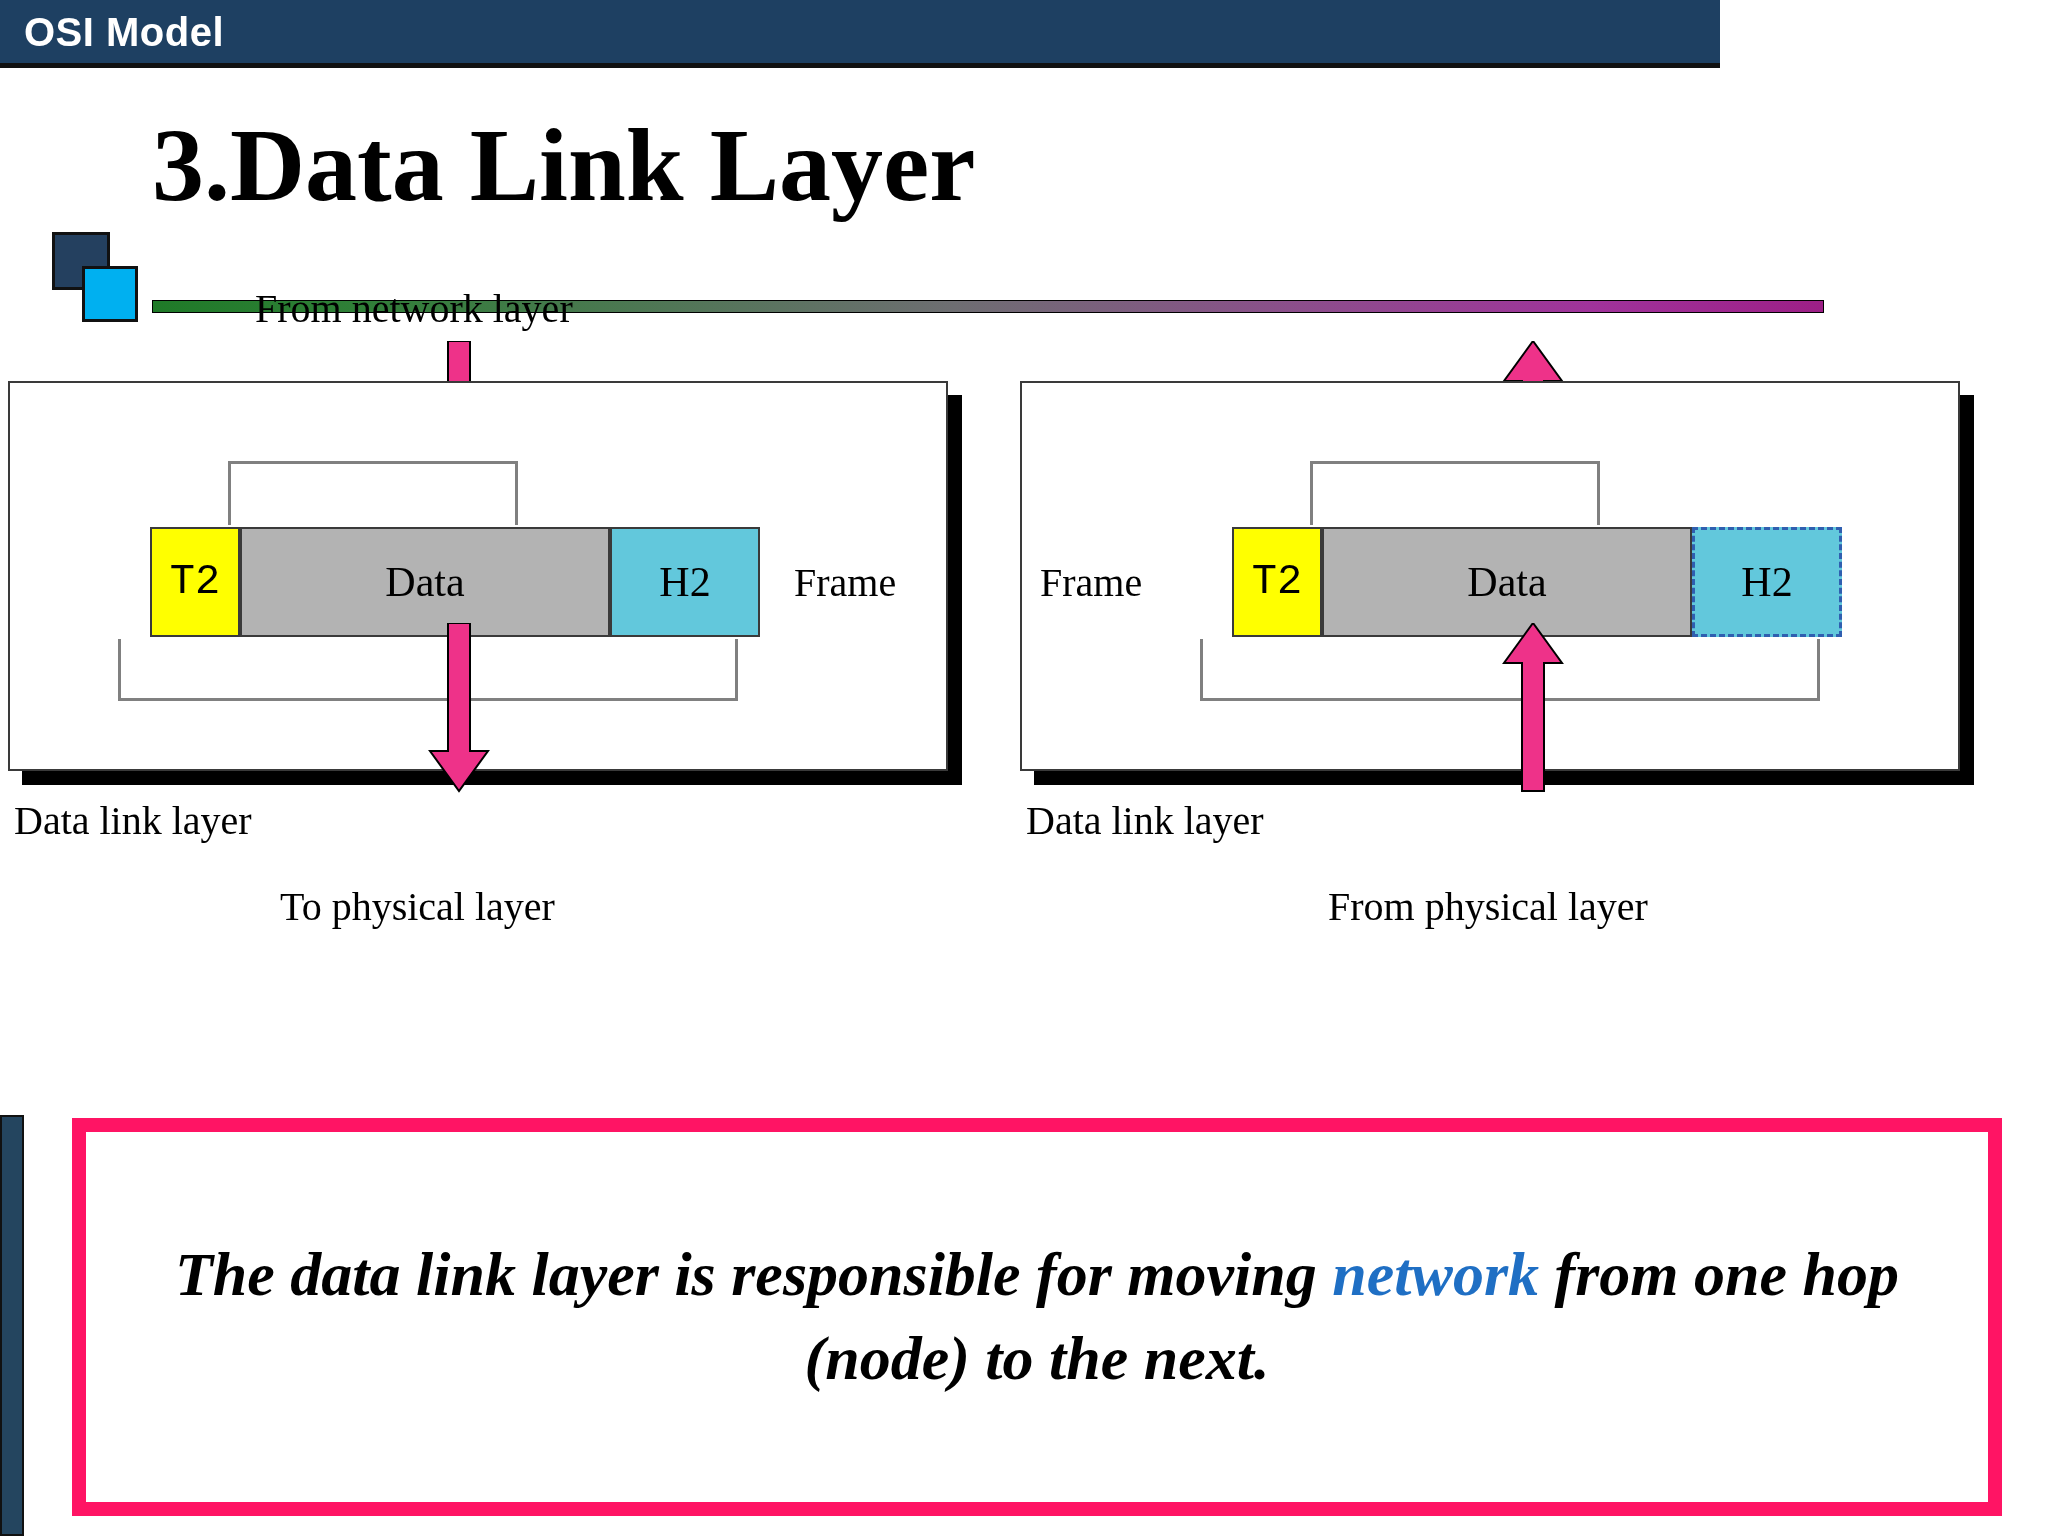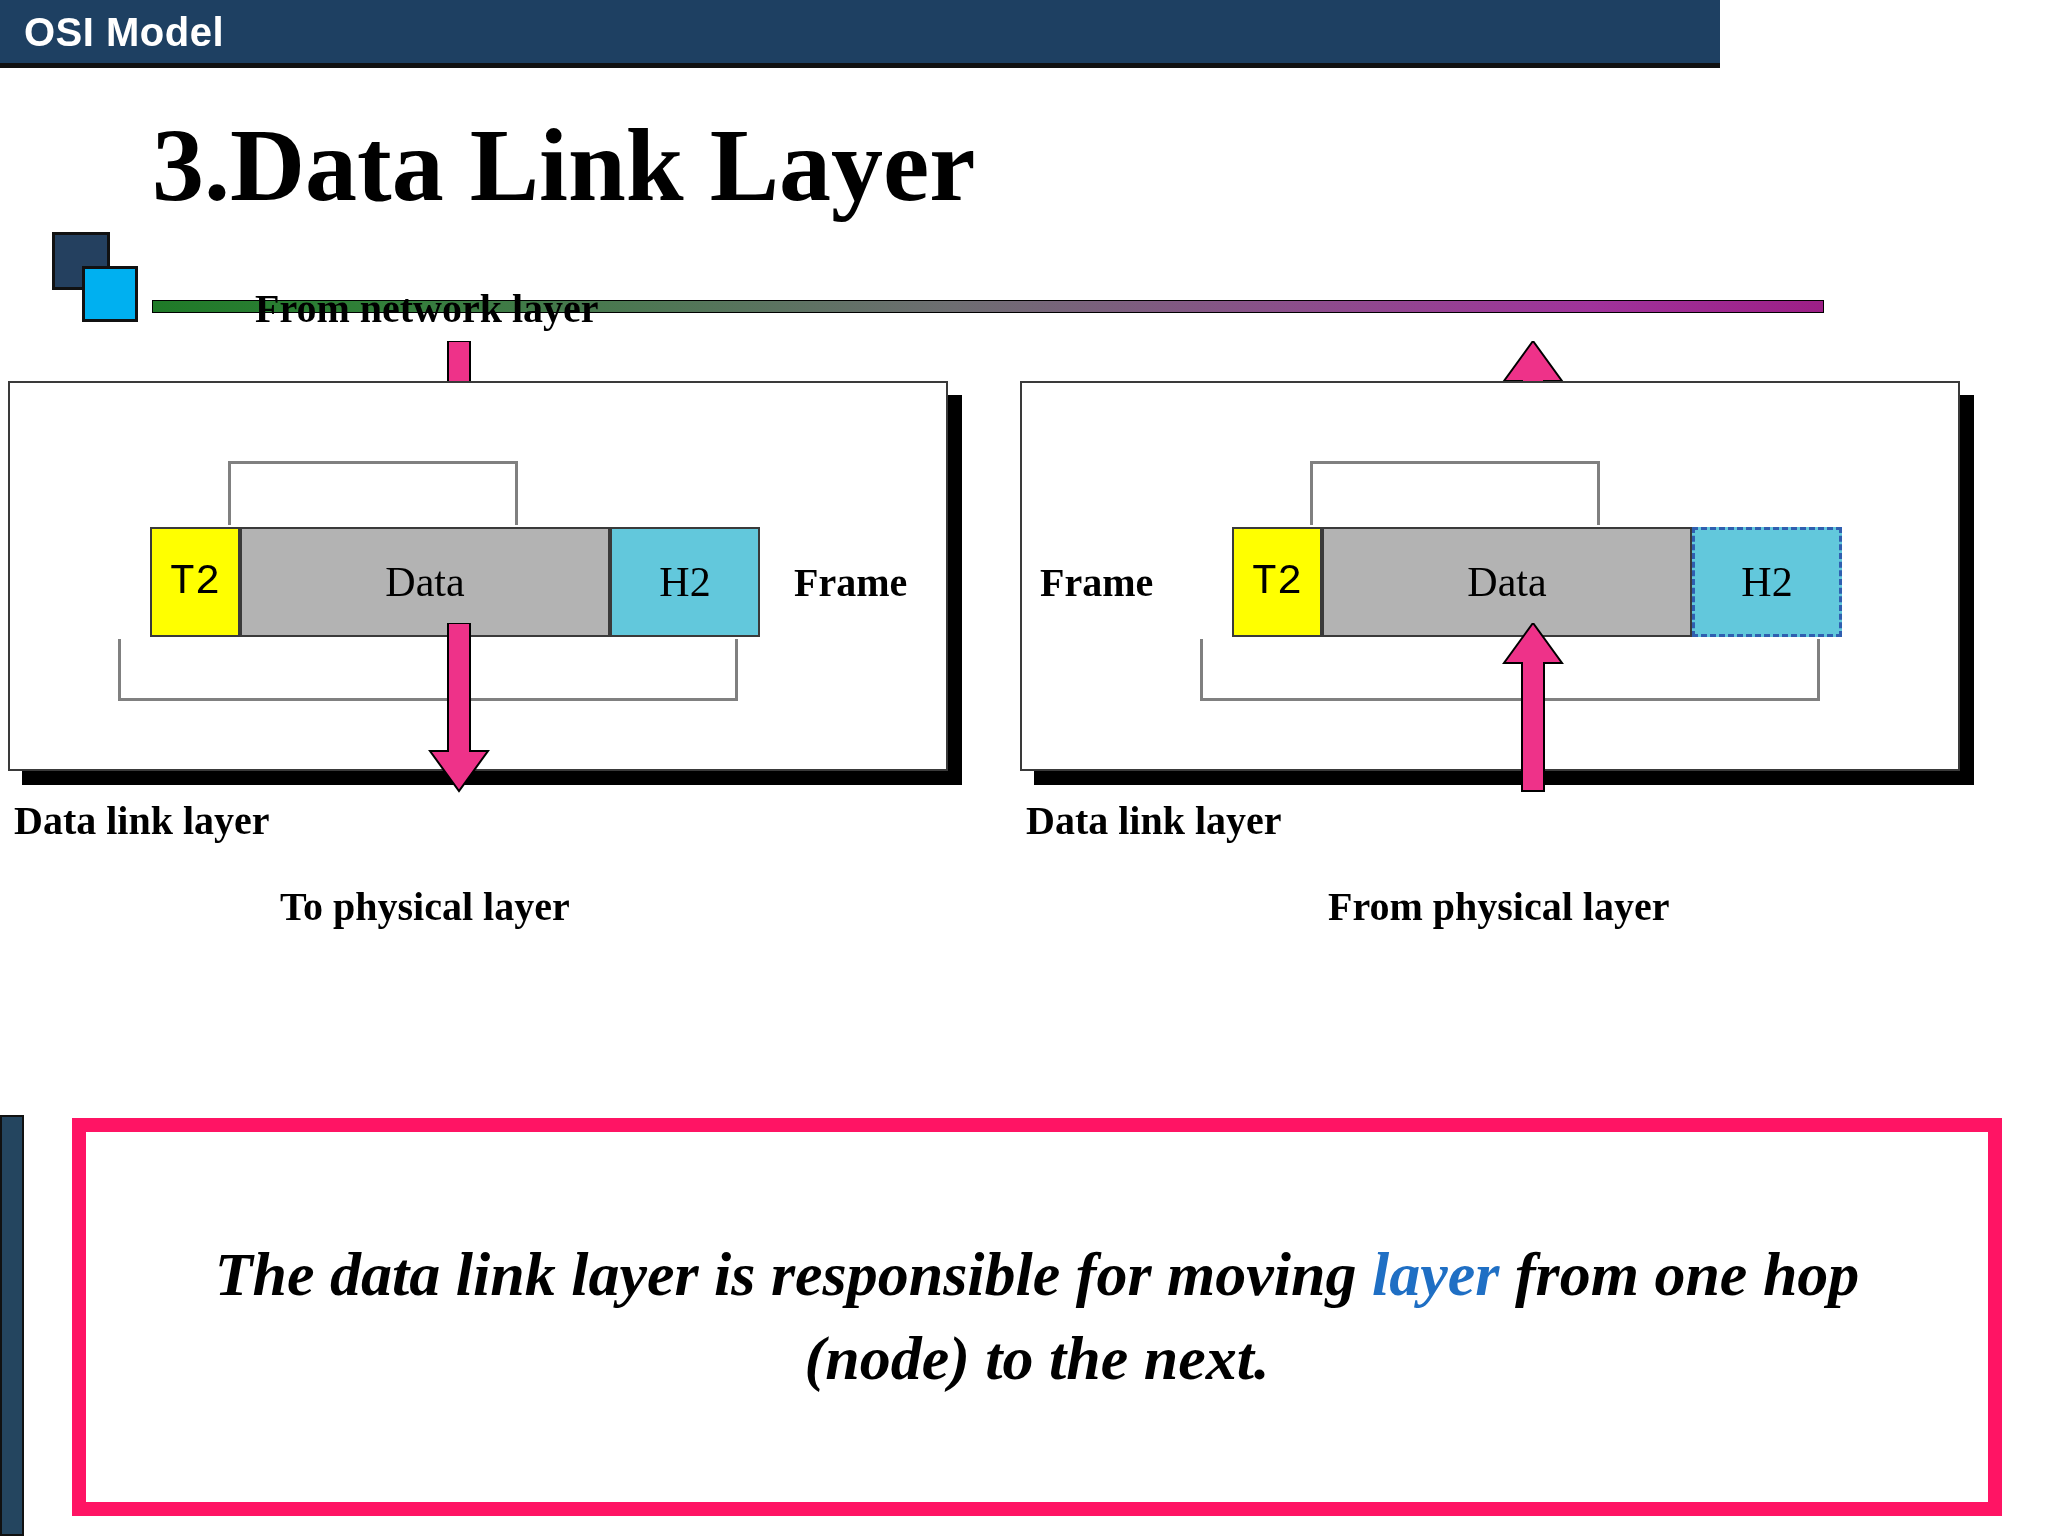--- a/index.html
+++ b/index.html
@@ -64,21 +64,20 @@
     background:#000000;
     z-index:0;
   }
 
   .cap-label{
     position:absolute;
     font-family:"Liberation Serif", serif;
     font-size:40px;
     color:#000000;
     white-space:nowrap;
-    font-weight:bold;
   }
 
   
   .frame-strip{position:absolute;display:flex;height:110px;}
   .cell{
     display:flex;align-items:center;justify-content:center;
     border:2px solid #3a3a3a;
     box-sizing:border-box;
     font-family:"Liberation Serif", serif;
     font-size:42px;
@@ -220,14 +219,14 @@
       </svg>
     </div>
 
     <div class="cap-label" style="left:288px;top:528px;">From physical layer</div>
   </div>
 
 </div>
 
 <div id="left-accent-bar"></div>
 <div id="statement-box">
-  <div id="statement-text"><span>The data link layer is responsible for moving </span><span class="hl">layer</span><span> from one hop (node) to the next.</span></div>
+  <div id="statement-text"><span>The data link layer is responsible for moving </span><span class="hl">network</span><span> from one hop (node) to the next.</span></div>
 </div>
 
 </body></html>

